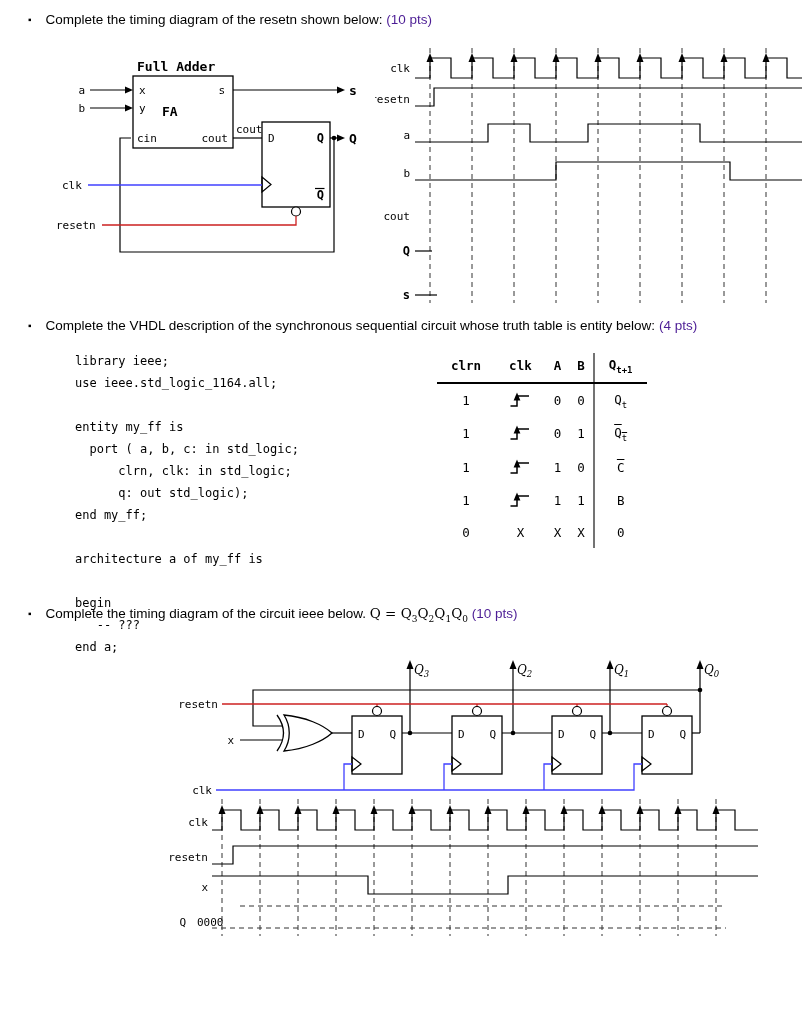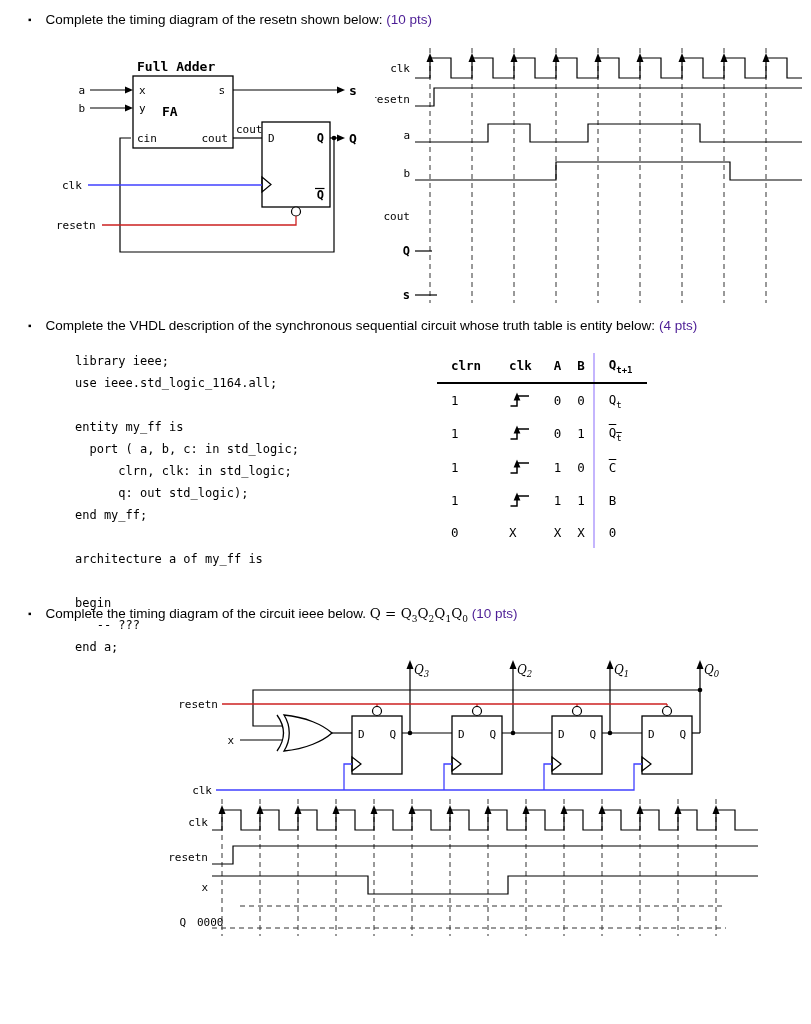--- a/index.html
+++ b/index.html
@@ -5,25 +5,25 @@
   *{margin:0;padding:0;box-sizing:border-box}
   html,body{background:#fff}
   body{width:811px;height:1024px;font-family:"Liberation Sans",sans-serif;color:#000;position:relative}
   #page{position:absolute;left:0;top:0;width:811px;height:1024px;background:#fff;overflow:hidden}
   .sec-head{position:absolute;font-size:13.5px;display:flex;gap:14px;align-items:baseline;white-space:nowrap}
   .bullet{font-size:10px;line-height:1;transform:translateY(-1px)}
   .pts{color:#4c1d95}
   .formula{font-family:"DejaVu Serif",serif;}
   .formula sub, .tt sub{font-size:9px}
   pre.vhdl{position:absolute;font-family:"DejaVu Sans Mono",monospace;font-size:12px;line-height:22px;white-space:pre}
-  table.tt{position:absolute;border-collapse:collapse;font-family:"DejaVu Sans Mono",monospace;font-size:12.5px;}
+  table.tt{position:absolute;border-collapse:collapse;font-family:"DejaVu Sans Mono",monospace;font-size:12.5px;text-align:center}
   .tt th{font-weight:bold;border-bottom:2px solid #000;padding:4px 14px 7px}
   .tt td{padding:8px 14px}
   .tt th:nth-child(3),.tt td:nth-child(3),.tt th:nth-child(4),.tt td:nth-child(4){padding-left:8px;padding-right:8px}
-  .tt th:last-child,.tt td:last-child{border-left:2px solid #c4b5fd}
+  .tt th:last-child,.tt td:last-child{border-left:2px solid #737373}
   .ovl{text-decoration:overline}
   .layer{position:absolute}
   .w{fill:none;stroke:#000;stroke-width:1.3}
   .wire{fill:none;stroke:#000;stroke-width:1.2}
   .dash{stroke:#333;stroke-width:1;stroke-dasharray:5,4;fill:none}
   svg text{font-family:"DejaVu Sans Mono",monospace;font-size:11px;fill:#000}
   svg text.b{font-weight:bold}
   svg text.f12{font-size:12px}
   svg text.f13{font-size:13px}
   svg text.ser{font-family:"DejaVu Serif",serif;font-style:italic;font-size:12px}

